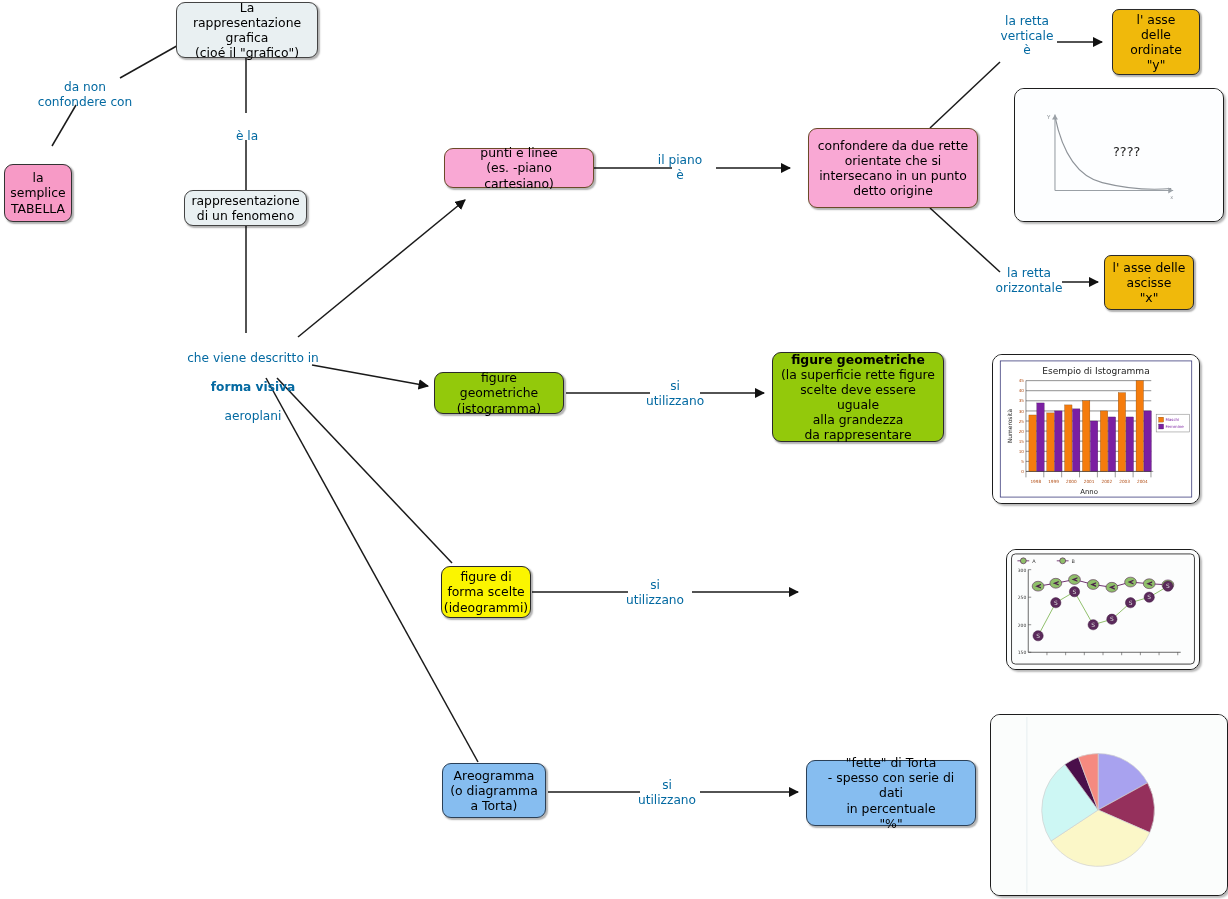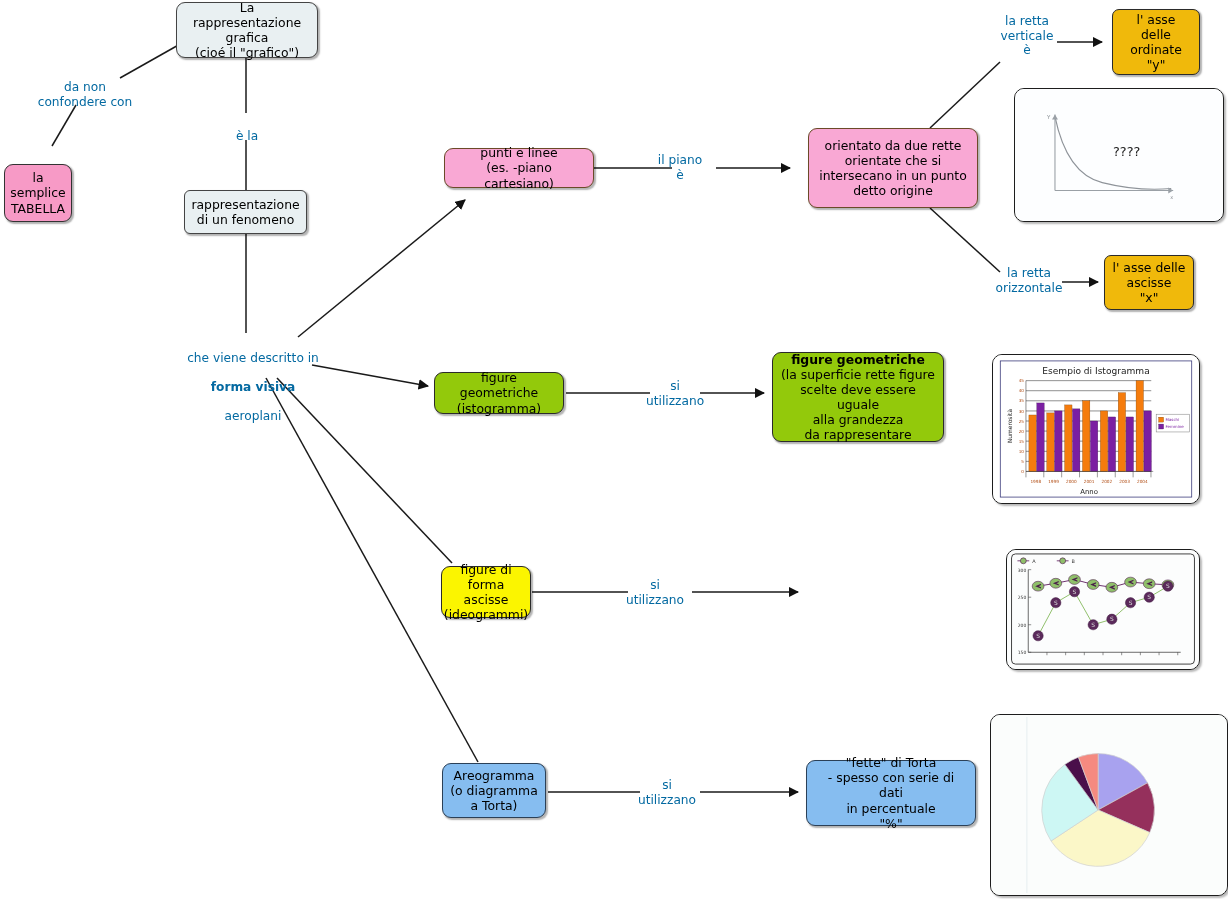--- a/index.html
+++ b/index.html
@@ -114,27 +114,27 @@
   </svg>
 
   <div class="node n-grey" style="left:176px;top:2px;width:142px;height:56px;">La rappresentazione
 grafica
 (cioé il "grafico")</div>
 
   <div class="node n-pink" style="left:4px;top:148px;width:68px;height:58px;margin-top:16px;">la
 semplice
 TABELLA</div>
 
-  <div class="node n-grey" style="left:184px;top:190px;width:123px;height:44px;border-radius:6px;">rappresentazione
+  <div class="node n-grey" style="left:184px;top:190px;width:123px;height:36px;">rappresentazione
 di un fenomeno</div>
 
   <div class="node n-orange" style="left:428px;top:148px;width:150px;height:40px;">punti e linee
 (es. -piano cartesiano)</div>
 
-  <div class="node n-orange" style="left:792px;top:128px;width:170px;height:80px;">orientato da due rette
+  <div class="node n-orange" style="left:792px;top:128px;width:170px;height:80px;">confondere da due rette
 orientate che si
 intersecano in un punto
 detto origine</div>
 
   <div class="node n-gold" style="left:1112px;top:9px;width:88px;height:66px;">l' asse delle
 ordinate
 "y"</div>
 
   <div class="node n-gold" style="left:1104px;top:255px;width:90px;height:55px;">l' asse delle
 ascisse
@@ -145,21 +145,21 @@
 
   <div class="node n-green" style="left:772px;top:352px;width:172px;height:90px;align-items:center;">
     <span class="bold-line">figure geometriche</span>
     <span>(la superficie rette figure
 scelte deve essere uguale
 alla grandezza
 da rappresentare</span>
   </div>
 
   <div class="node n-yellow" style="left:441px;top:566px;width:90px;height:52px;">figure di
-forma ascisse
+forma scelte
 (ideogrammi)</div>
 
 
   <div class="node n-blue" style="left:442px;top:763px;width:104px;height:55px;">Areogramma
 (o diagramma
 a Torta)</div>
 
   <div class="node n-blue" style="left:806px;top:760px;width:170px;height:66px;">"fette" di Torta
 -  spesso con serie di dati
 in percentuale

